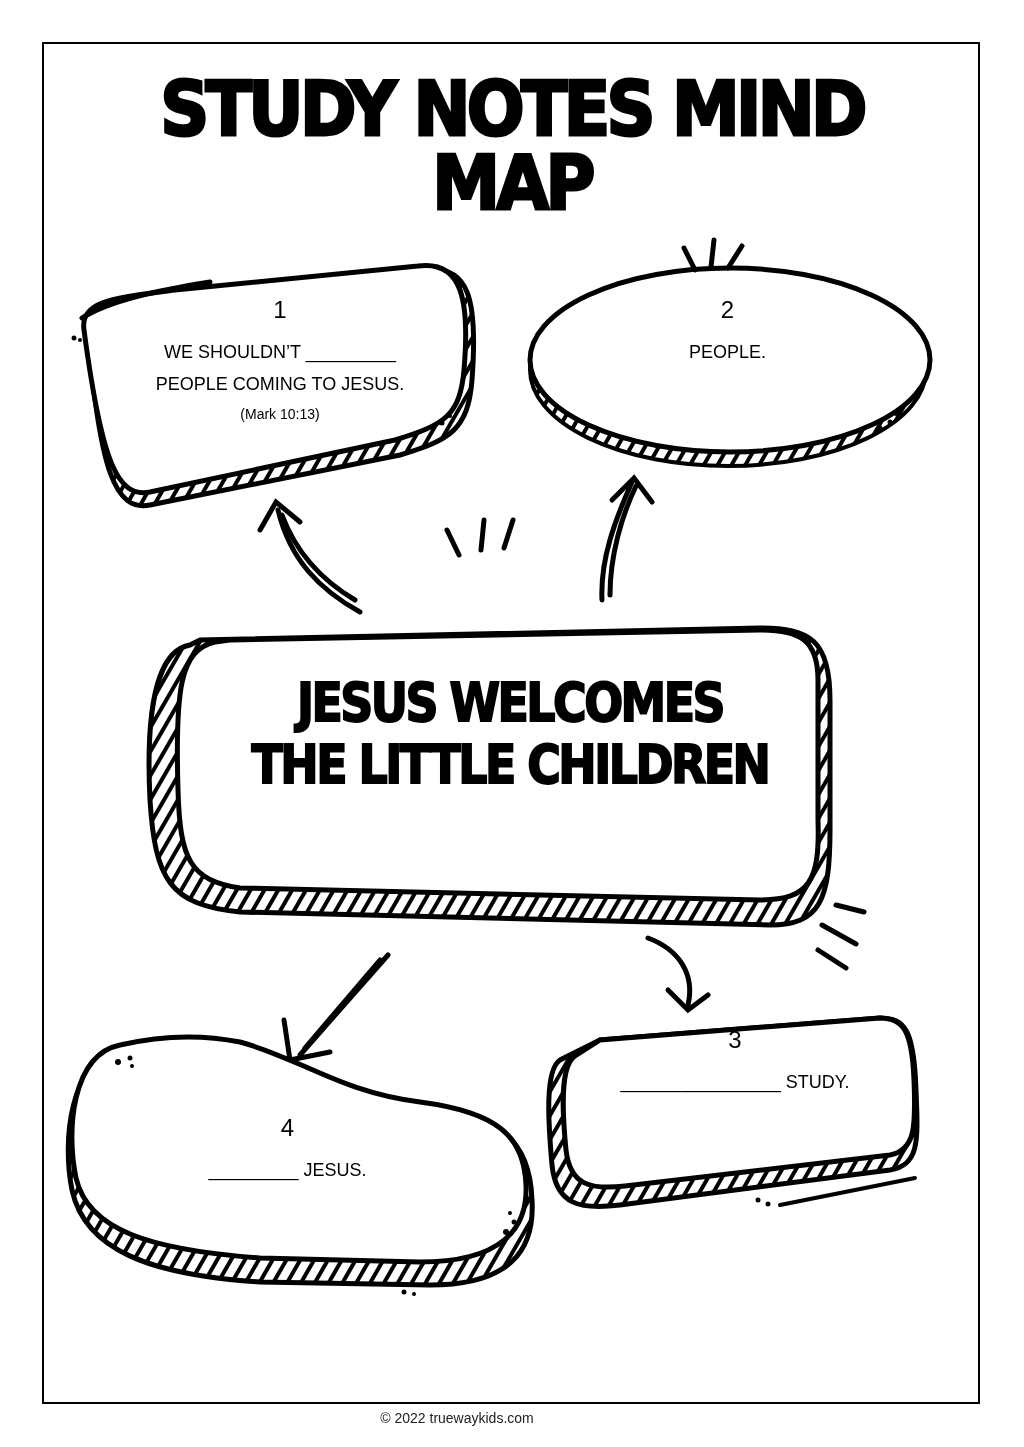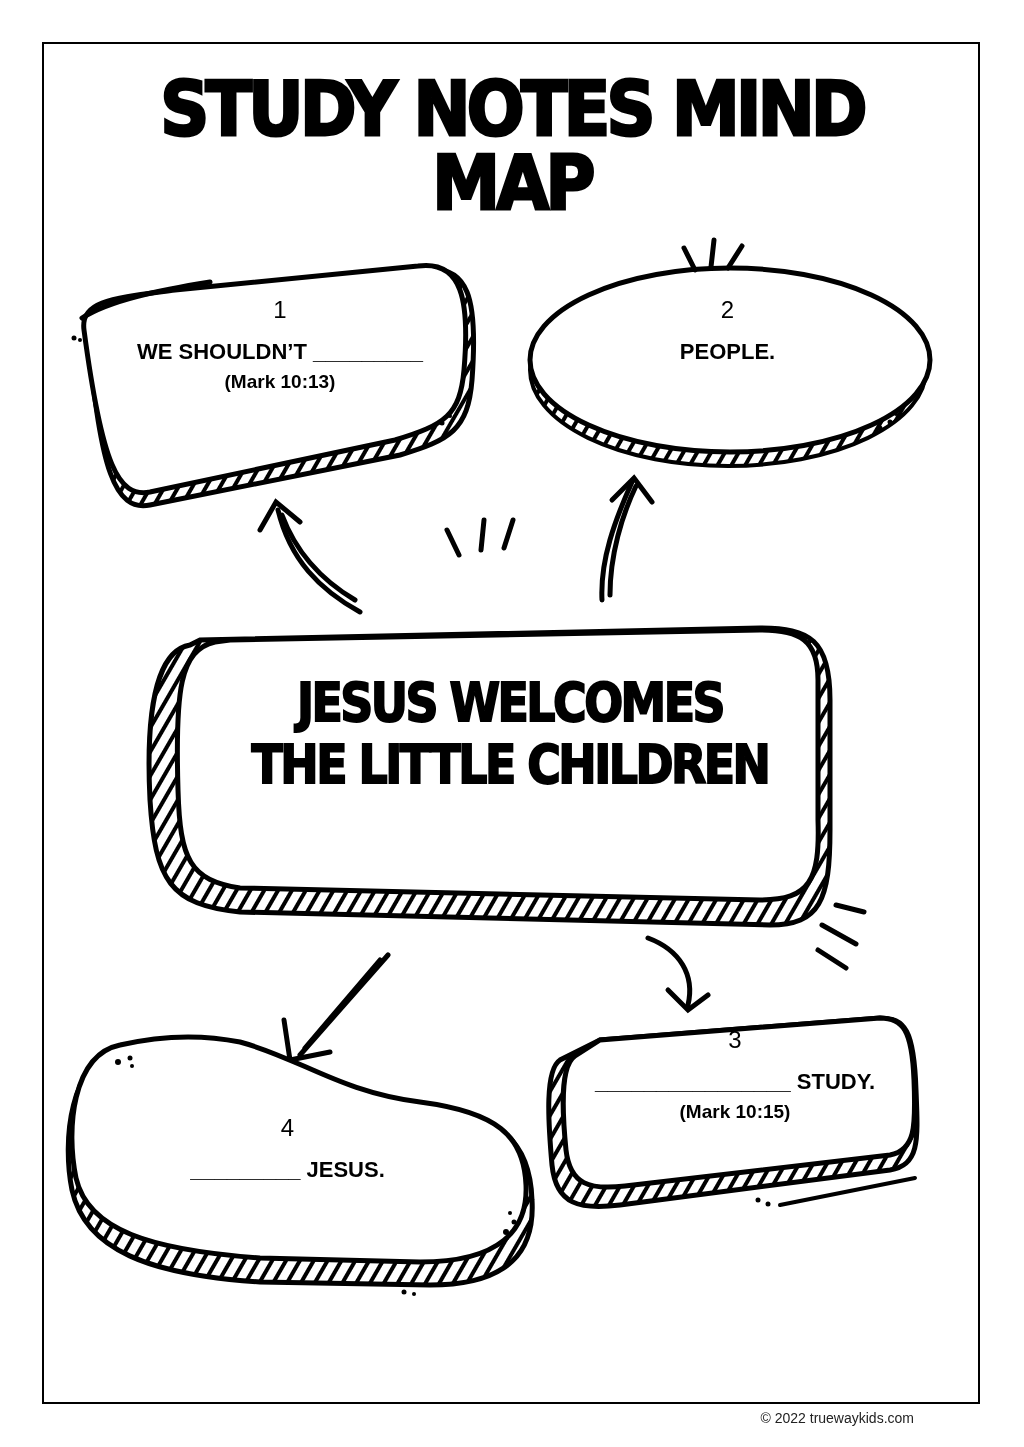--- a/index.html
+++ b/index.html
@@ -2,24 +2,24 @@
 <html><head>
   <meta charset="utf-8">
   <style>
     html, body { margin: 0; padding: 0; background: #ffffff; }
     body { width: 1024px; height: 1447px; position: relative; overflow: hidden; font-family: "Liberation Sans", sans-serif; color: #000; }
     .frame { position: absolute; left: 42px; top: 42px; width: 938px; height: 1362px; border: 2px solid #000; box-sizing: border-box; }
     .title { position: absolute; left: 42px; top: 72px; width: 940px; text-align: center; font-family: "DejaVu Sans", sans-serif; font-weight: 900; font-size: 74px; letter-spacing: -4px; transform: scaleX(0.92); transform-origin: center; -webkit-text-stroke: 3px #000; line-height: 1; }
     svg.art { position: absolute; left: 0; top: 0; }
     .node-text { position: absolute; text-align: center; font-family: "Liberation Sans", sans-serif; }
     .num { font-size: 24px; font-weight: 400; line-height: 1; margin-bottom: 14px; }
-    .prompt { font-size: 22px; font-weight: 700; line-height: 32px; }
-    .ref { font-size: 19px; font-weight: 700; line-height: 28px; }
+    .prompt { font-size: 18px; font-weight: 400; line-height: 32px; }
+    .ref { font-size: 14px; font-weight: 400; line-height: 28px; }
     .central-text { position: absolute; left: 200px; top: 672px; width: 620px; text-align: center; font-family: "DejaVu Sans", sans-serif; font-weight: 900; font-size: 54px; line-height: 62px; letter-spacing: -3px; transform: scaleX(0.85); transform-origin: center; -webkit-text-stroke: 2px #000; }
-    .footer { position: absolute; left: 0; top: 1410px; width: 914px; text-align: right; font-size: 14px; color: #222; }
+    .footer { position: absolute; left: 0; top: 1410px; width: 914px; text-align: center; font-size: 14px; color: #222; }
   </style>
 </head>
 <body>
 
 <div class="frame"></div>
 
 <div class="title">STUDY NOTES MIND MAP</div>
 
 <svg class="art" width="1024" height="1447" viewBox="0 0 1024 1447">
   <defs>
@@ -110,37 +110,37 @@
       <circle cx="514" cy="1222" r="2.5" fill="#000"></circle>
       <circle cx="510" cy="1213" r="2" fill="#000"></circle>
     <circle cx="404" cy="1292" r="2.5" fill="#000"></circle>
       <circle cx="414" cy="1294" r="2" fill="#000"></circle>
   </g>
 </svg>
 
 <div class="node-text" style="left:120px; top:298px; width:320px;">
   <div class="num">1</div>
   <div class="prompt">WE SHOULDN’T _________</div>
+  <div class="prompt">PEOPLE COMING TO JESUS.</div>
   <div class="ref">(Mark 10:13)</div>
 </div>
 
 <div class="node-text" style="left:550px; top:298px; width:355px;">
   <div class="num">2</div>
   <div class="prompt">PEOPLE.</div>
 </div>
 
 <div class="central-text">
   <div>JESUS WELCOMES</div>
   <div>THE LITTLE CHILDREN</div>
 </div>
 
 <div class="node-text" style="left:585px; top:1028px; width:300px;">
   <div class="num">3</div>
   <div class="prompt">________________ STUDY.</div>
-  <div class="ref">(Mark 10:15)</div>
 </div>
 
 <div class="node-text" style="left:130px; top:1116px; width:315px;">
   <div class="num">4</div>
   <div class="prompt">_________ JESUS.</div>
 </div>
 
 <div class="footer">© 2022 truewaykids.com</div>
 
 </body></html>

